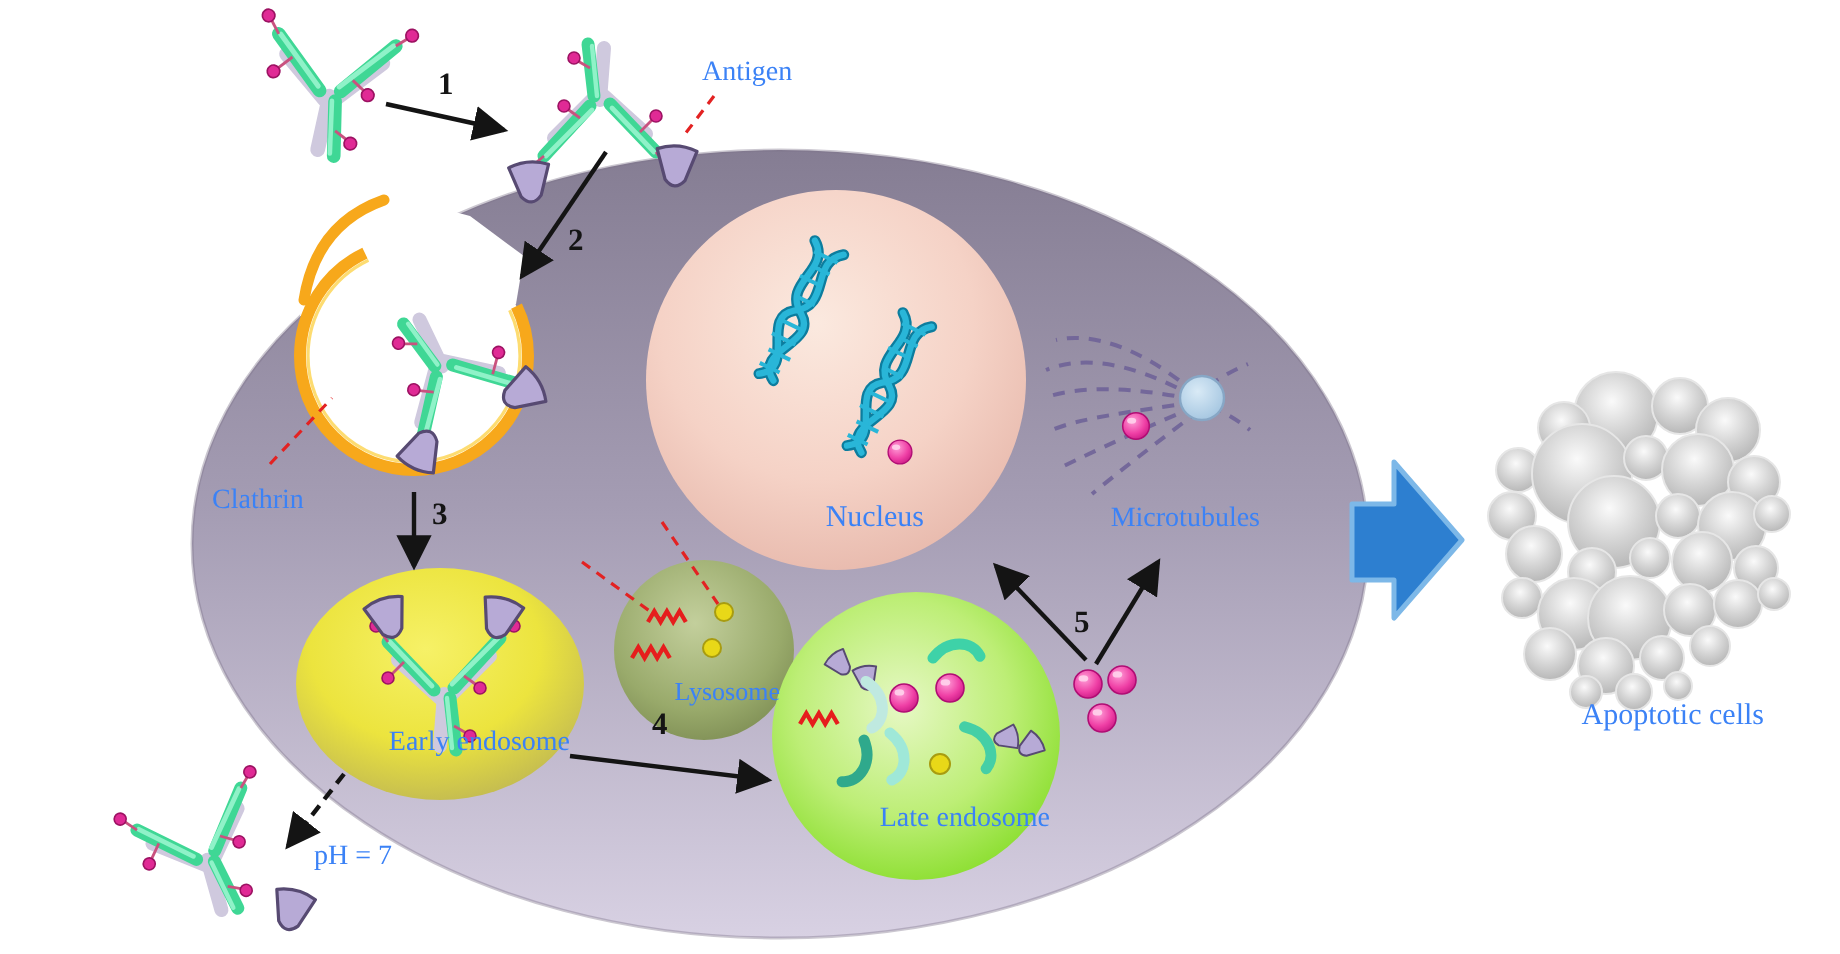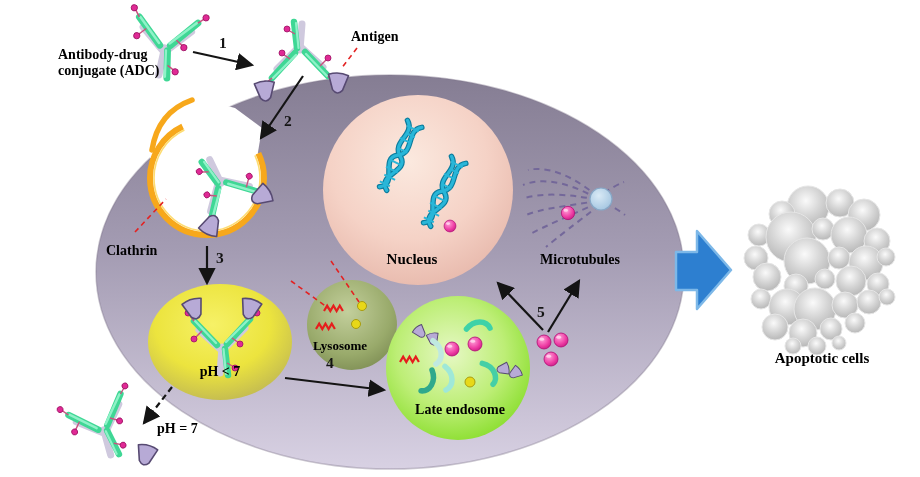--- a/index.html
+++ b/index.html
@@ -1,20 +1,20 @@
 <!DOCTYPE html>
 <html><head>
 <meta charset="utf-8">
 <style>
   html,body{margin:0;padding:0;background:#fff;}
   .stage{position:relative;width:920px;height:477px;background:#ffffff;overflow:hidden;
          font-family:"Liberation Serif", serif;color:#2f2f2f;}
   .stage svg{position:absolute;left:0;top:0;}
-  .lbl{position:absolute;font-size:14px;line-height:16px;color:#000000;white-space:nowrap;font-weight:bold;}
-  .lbl.center{text-align:center;white-space:normal;}
+  .lbl{position:absolute;font-size:14px;line-height:16px;color:#3b82f6;white-space:nowrap;}
+  .lbl.center{text-align:right;white-space:normal;}
   .num{position:absolute;font-size:15.5px;font-weight:bold;color:#141414;}
   .mt{stroke:#6f6398;stroke-width:2;fill:none;stroke-dasharray:6 5;opacity:.9;}
   .gb{fill:url(#grayGrad);stroke:#e6e6e6;stroke-width:1;}
   .blk{stroke:#141414;stroke-width:2.2;fill:none;}
   .red{stroke:#e32222;stroke-width:1.6;fill:none;stroke-dasharray:5 4;}
 </style>
 </head>
 <body>
 
 <div class="stage">
@@ -265,30 +265,26 @@
         <circle class="gb" cx="775" cy="327" r="13"></circle>
     <circle class="gb" cx="803" cy="333" r="14"></circle>
         <circle class="gb" cx="831" cy="329" r="11"></circle>
     <circle class="gb" cx="855" cy="323" r="10"></circle>
         <circle class="gb" cx="793" cy="346" r="8"></circle>
     <circle class="gb" cx="817" cy="346" r="9"></circle>
         <circle class="gb" cx="839" cy="343" r="7"></circle>
   </g>
 </svg>
 
-<div class="lbl" style="left:58px;top:47px">
-  <div>Antibody-drug</div>
-  <div>conjugate (ADC)</div>
-</div>
 <div class="lbl" style="left:351px;top:29px">Antigen</div>
 <div class="lbl" style="left:106px;top:243px">Clathrin</div>
 <div class="lbl center" style="left:362px;top:251px;width:100px;font-size:15px">Nucleus</div>
 <div class="lbl center" style="left:530px;top:252px;width:100px">Microtubules</div>
 <div class="lbl center" style="left:155px;top:364px;width:130px">
-  <div>pH &lt; 7</div>
+  <div>Early endosome</div>
 </div>
 <div class="lbl" style="left:157px;top:421px">pH = 7</div>
 <div class="lbl center" style="left:290px;top:338px;width:100px;font-size:13px">Lysosome</div>
 <div class="lbl center" style="left:762px;top:350px;width:120px;font-size:15px">Apoptotic cells</div>
 <div class="lbl center" style="left:395px;top:402px;width:130px">Late endosome</div>
 
 <div class="num" style="left:219px;top:34px">1</div>
 <div class="num" style="left:284px;top:112px">2</div>
 <div class="num" style="left:216px;top:249px">3</div>
 <div class="num" style="left:326px;top:354px">4</div>

